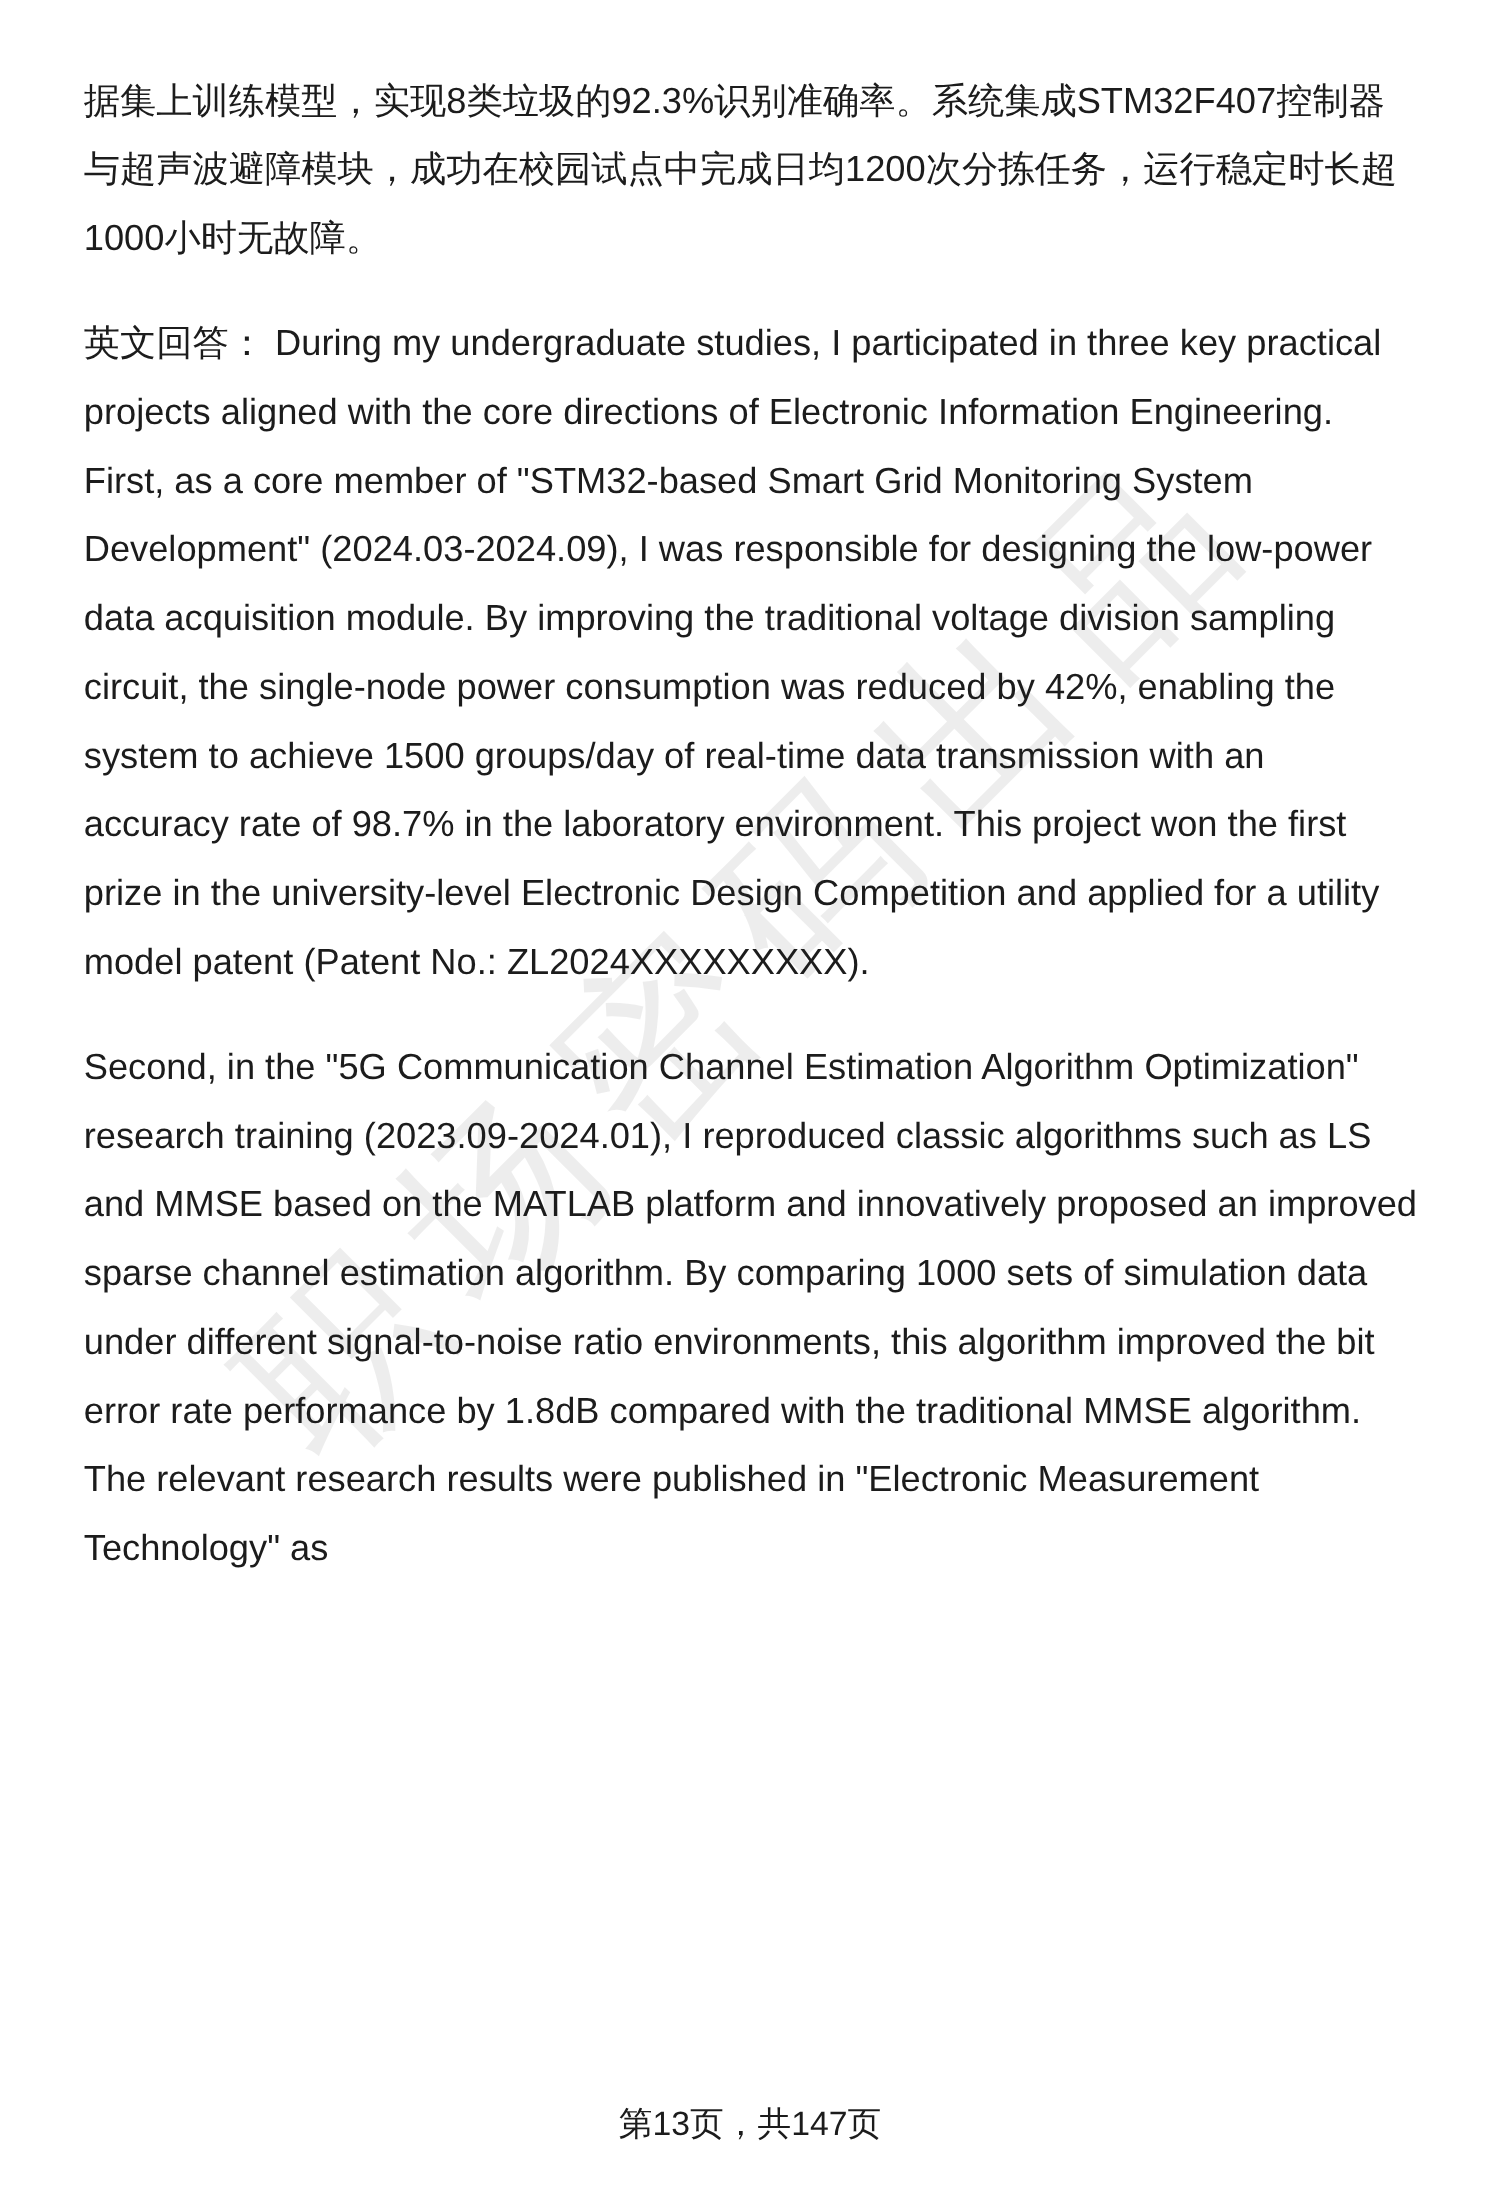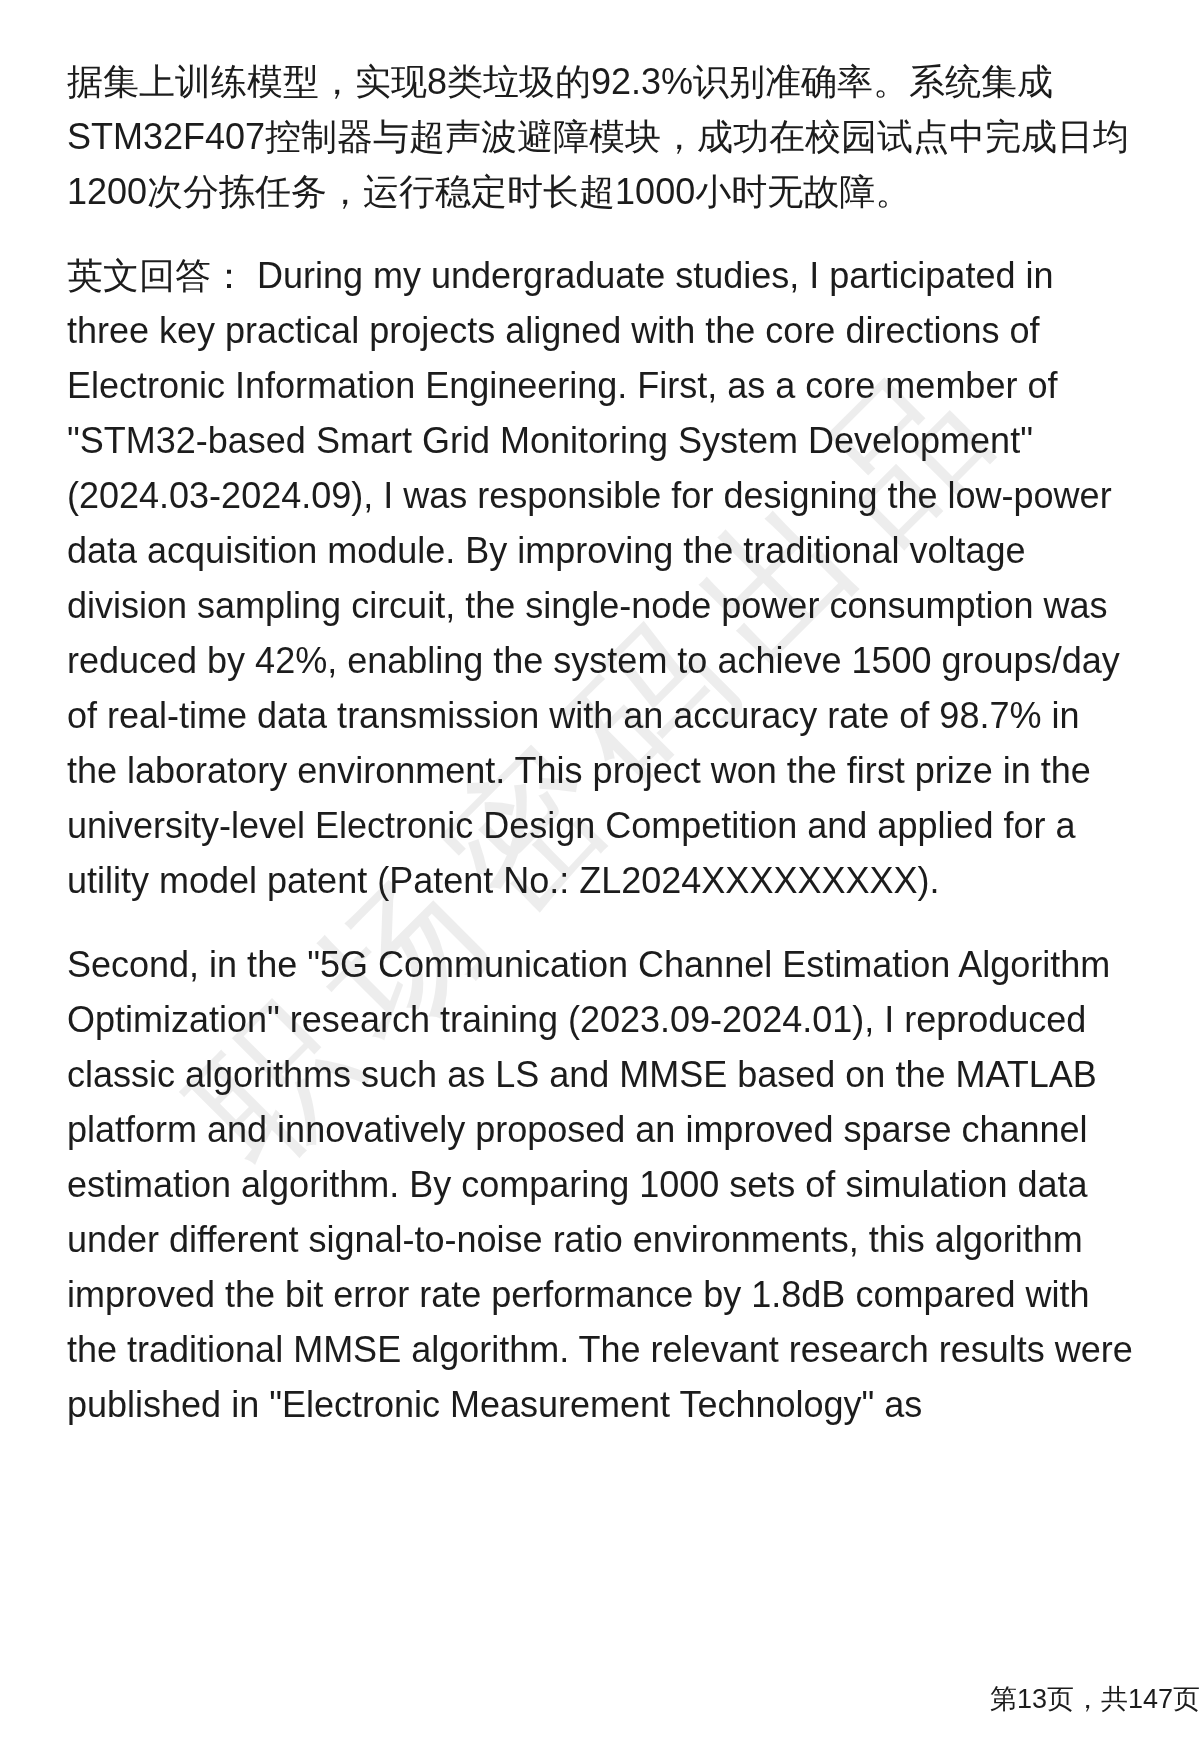--- a/index.html
+++ b/index.html
@@ -28,33 +28,33 @@
     user-select: none;
     font-weight: 400;
   }
   .content {
     position: absolute;
     left: 67px;
     right: 66px;
     top: 54px;
   }
   .para {
-    font-size: 36px;
+    font-size: 29px;
     line-height: 55px;
     color: #1c1c1c;
     margin: 0 0 29px 0;
     text-align: left;
     word-wrap: break-word;
   }
   .footer {
     position: absolute;
     left: 0;
     right: 0;
     bottom: 38px;
-    text-align: right;
+    text-align: center;
     font-size: 27px;
     color: #1c1c1c;
   }
 </style>
 </head>
 <body>
 
 <div class="page">
 
   <div class="watermark">职场密码出品</div>

